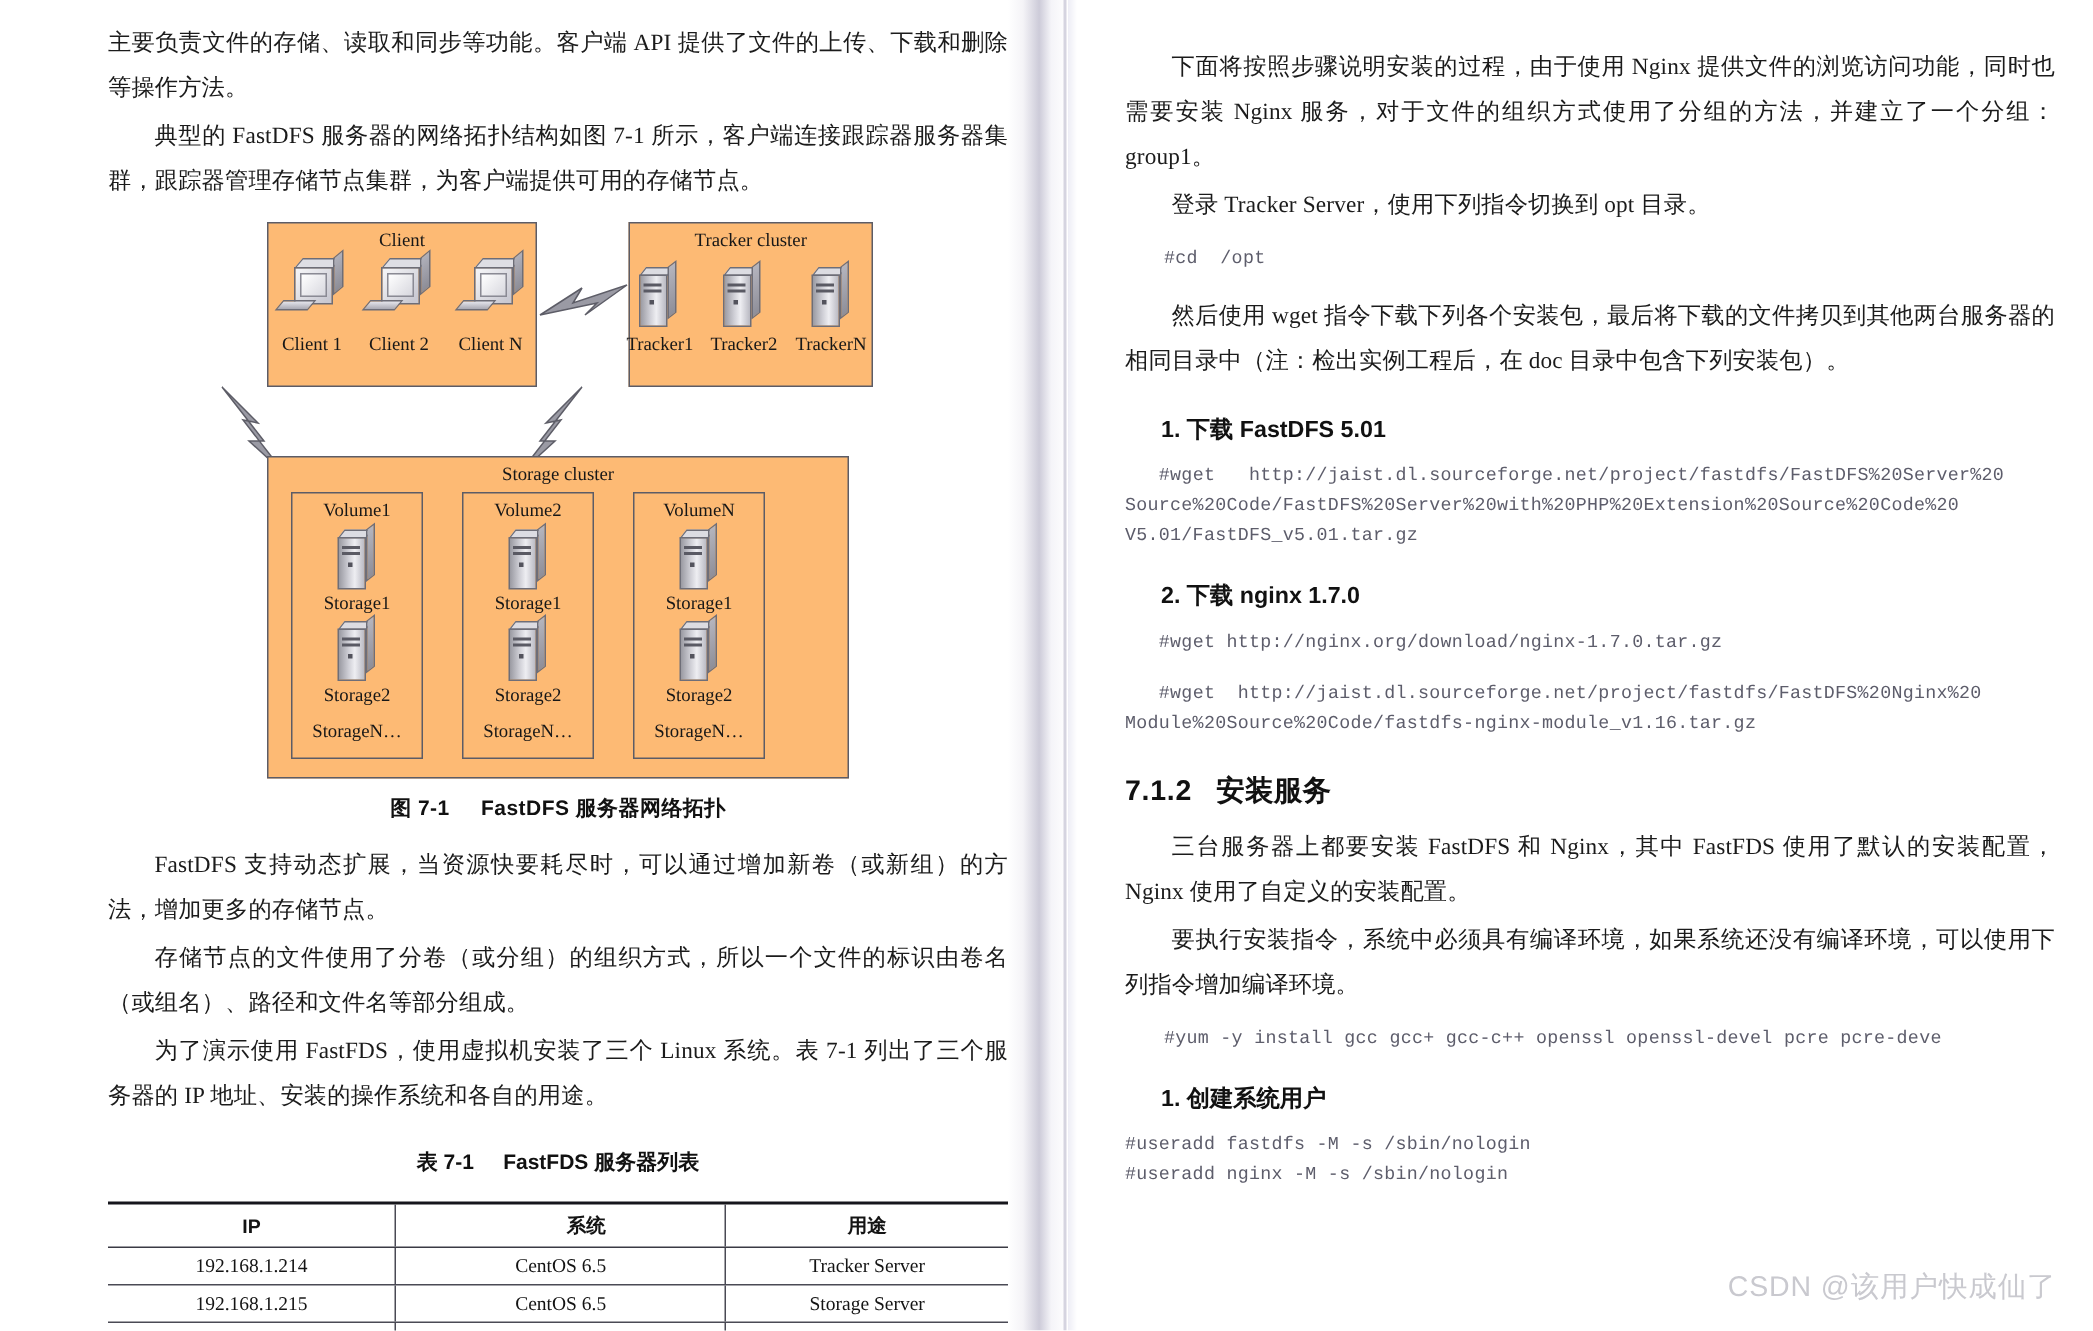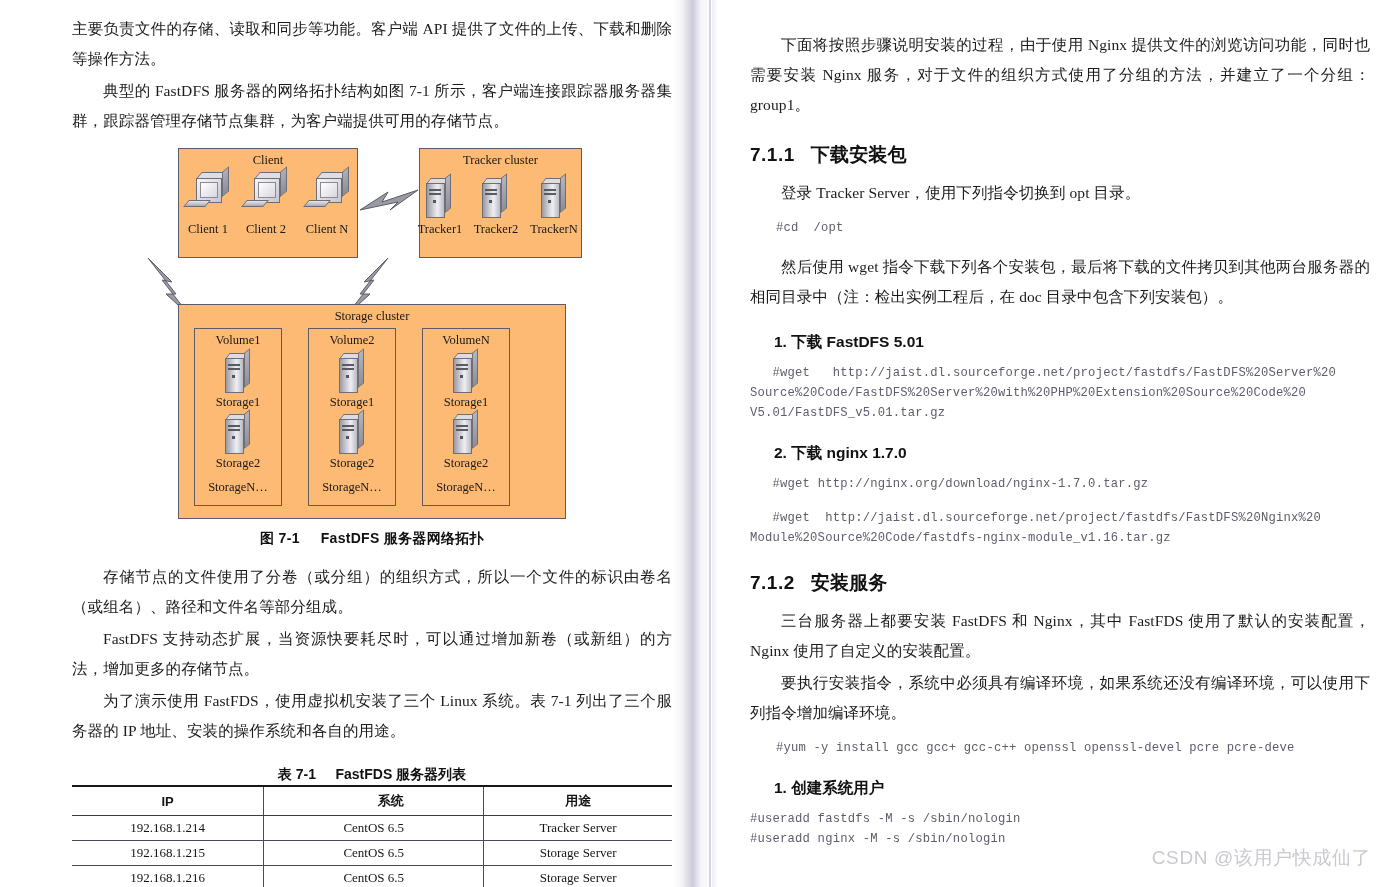--- a/index.html
+++ b/index.html
@@ -186,21 +186,21 @@
     letter-spacing: 0.3px;
   }
   .fig-caption .cn { font-family: Liberation Sans, sans-serif; font-weight: bold; }
 
   
   .tbl-caption {
     text-align: center;
     font-size: 14px;
     font-weight: bold;
     font-family: "Liberation Sans", sans-serif;
-    margin: 20px 0 1px 0;
+    margin: 20px 0 17px 0;
     color: #111;
   }
   table.srv {
     border-collapse: collapse;
     width: 600px;
     font-size: 13px;
     font-family: "Liberation Serif", serif;
   }
   table.srv th, table.srv td {
     text-align: center;
@@ -386,22 +386,22 @@
         <div class="fig-label" style="left:350px; top:312px; width:88px;">Storage2</div>
         <div class="fig-label" style="left:350px; top:336px; width:88px;">StorageN…</div>
       </div>
 
       <div class="fig-caption">
         <span class="cn">图 7-1</span>
         &nbsp;&nbsp;&nbsp;
         <span>FastDFS 服务器网络拓扑</span>
       </div>
 
+      <p class="body indent">FastDFS 支持动态扩展，当资源快要耗尽时，可以通过增加新卷（或新组）的方法，增加更多的存储节点。</p>
       <p class="body indent">存储节点的文件使用了分卷（或分组）的组织方式，所以一个文件的标识由卷名（或组名）、路径和文件名等部分组成。</p>
-      <p class="body indent">FastDFS 支持动态扩展，当资源快要耗尽时，可以通过增加新卷（或新组）的方法，增加更多的存储节点。</p>
       <p class="body indent">为了演示使用 FastFDS，使用虚拟机安装了三个 Linux 系统。表 7-1 列出了三个服务器的 IP 地址、安装的操作系统和各自的用途。</p>
 
       <div class="tbl-caption">
         <span>表 7-1</span>
         &nbsp;&nbsp;&nbsp;
         <span>FastFDS 服务器列表</span>
       </div>
 
       <table class="srv">
         <thead>
@@ -435,23 +435,20 @@
 
   <div class="gutter"></div>
   <div class="gutter-line"></div>
   <div class="page-edge-r"></div>
 
   <div class="page-right">
     <div class="col-inner-r" style="top:30px;">
 
       <p class="body indent">下面将按照步骤说明安装的过程，由于使用 Nginx 提供文件的浏览访问功能，同时也需要安装 Nginx 服务，对于文件的组织方式使用了分组的方法，并建立了一个分组：group1。</p>
 
-      <h2 class="sec">
-        <span class="num">7.1.1</span><span>下载安装包</span>
-      </h2>
 
       <p class="body indent">登录 Tracker Server，使用下列指令切换到 opt 目录。</p>
 
       <pre class="code ind">#cd  /opt</pre>
 
       <p class="body indent">然后使用 wget 指令下载下列各个安装包，最后将下载的文件拷贝到其他两台服务器的相同目录中（注：检出实例工程后，在 doc 目录中包含下列安装包）。</p>
 
       <h3 class="sub">1. 下载 FastDFS 5.01</h3>
       <pre class="code hang">   #wget   http://jaist.dl.sourceforge.net/project/fastdfs/FastDFS%20Server%20
 Source%20Code/FastDFS%20Server%20with%20PHP%20Extension%20Source%20Code%20

